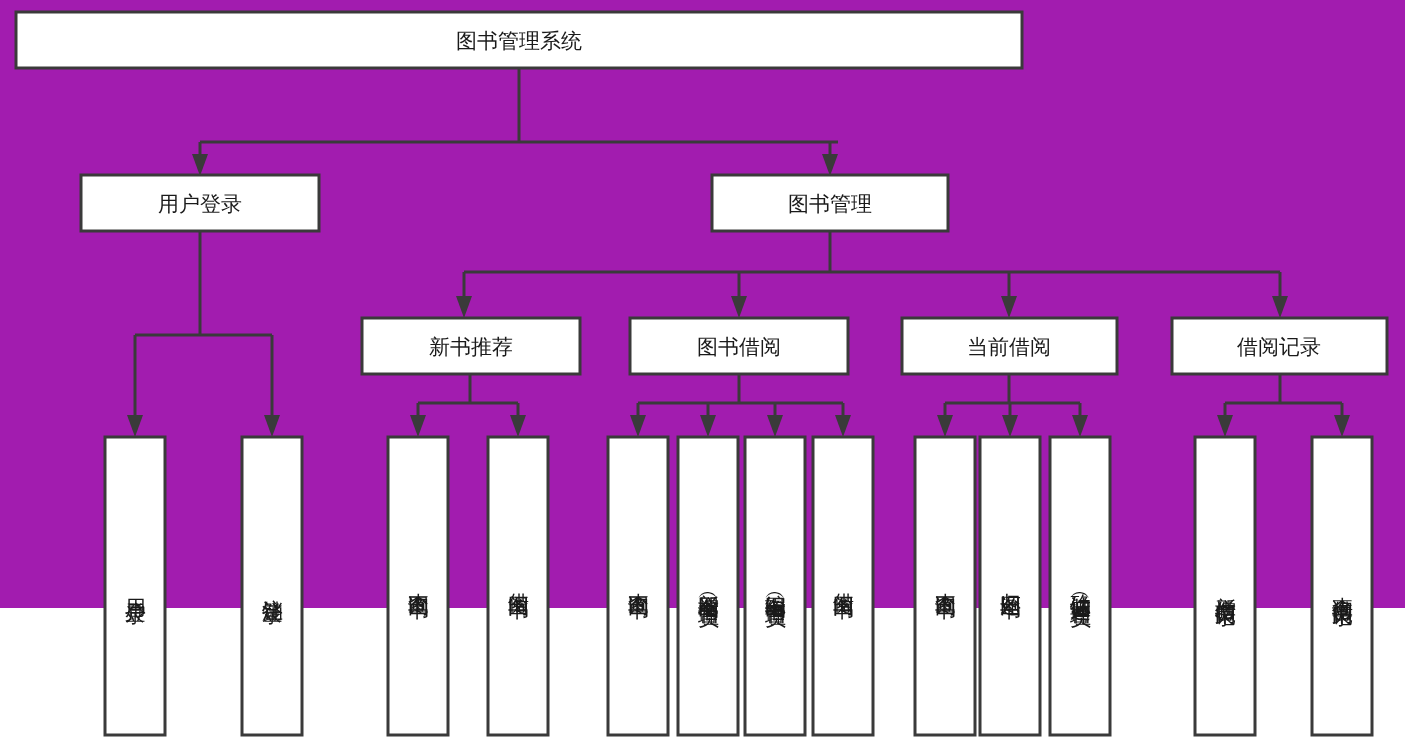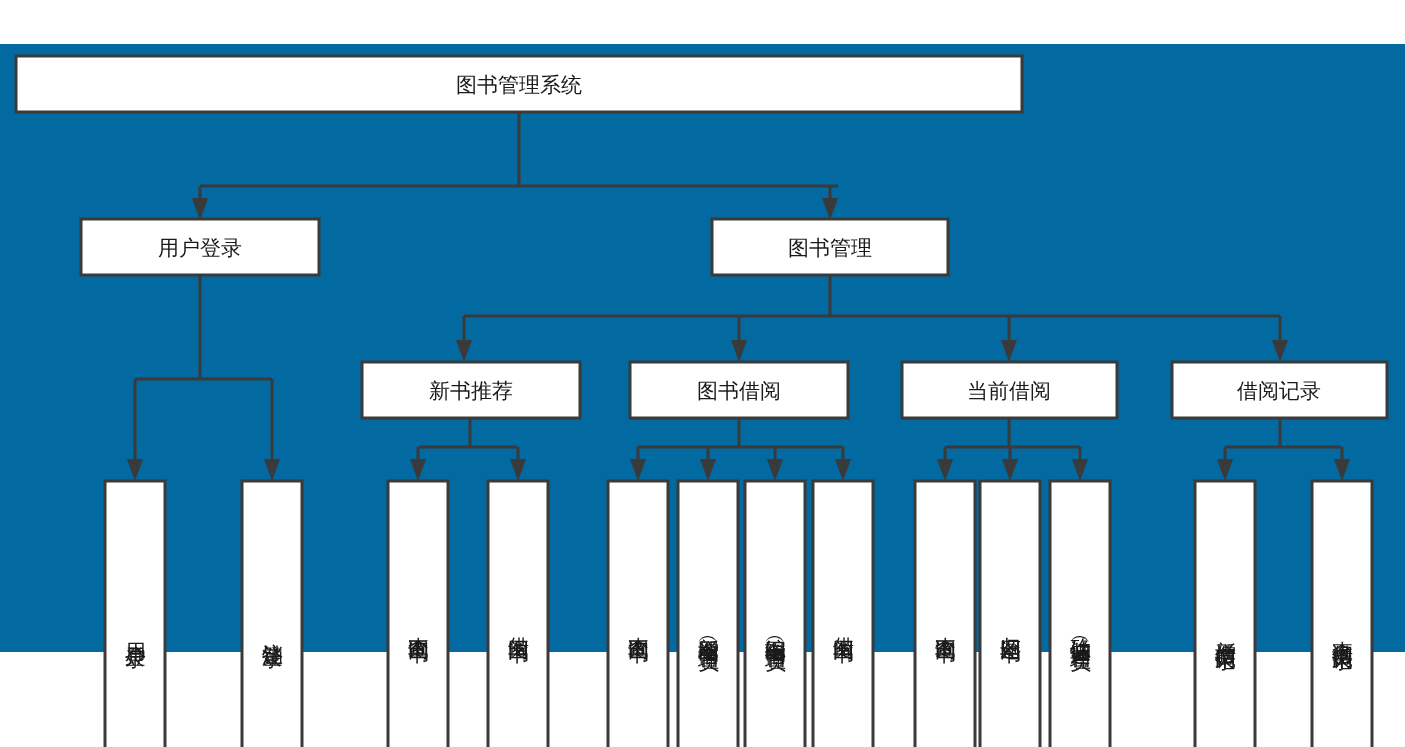--- a/index.html
+++ b/index.html
@@ -10,22 +10,21 @@
   body {
     width: 1405px;
     height: 747px;
     font-family: "Liberation Sans", "DejaVu Sans", sans-serif;
     overflow: hidden;
   }
   #diagram-root {
     position: relative;
     width: 1405px;
     height: 608px;
-    background: #0369a1;
-    margin-top: 44px;
+    background: #a21caf;
   }
   svg.flow {
     position: absolute;
     top: 0;
     left: 0;
     width: 1405px;
     height: 747px;
   }
   .node-box {
     fill: #ffffff;

